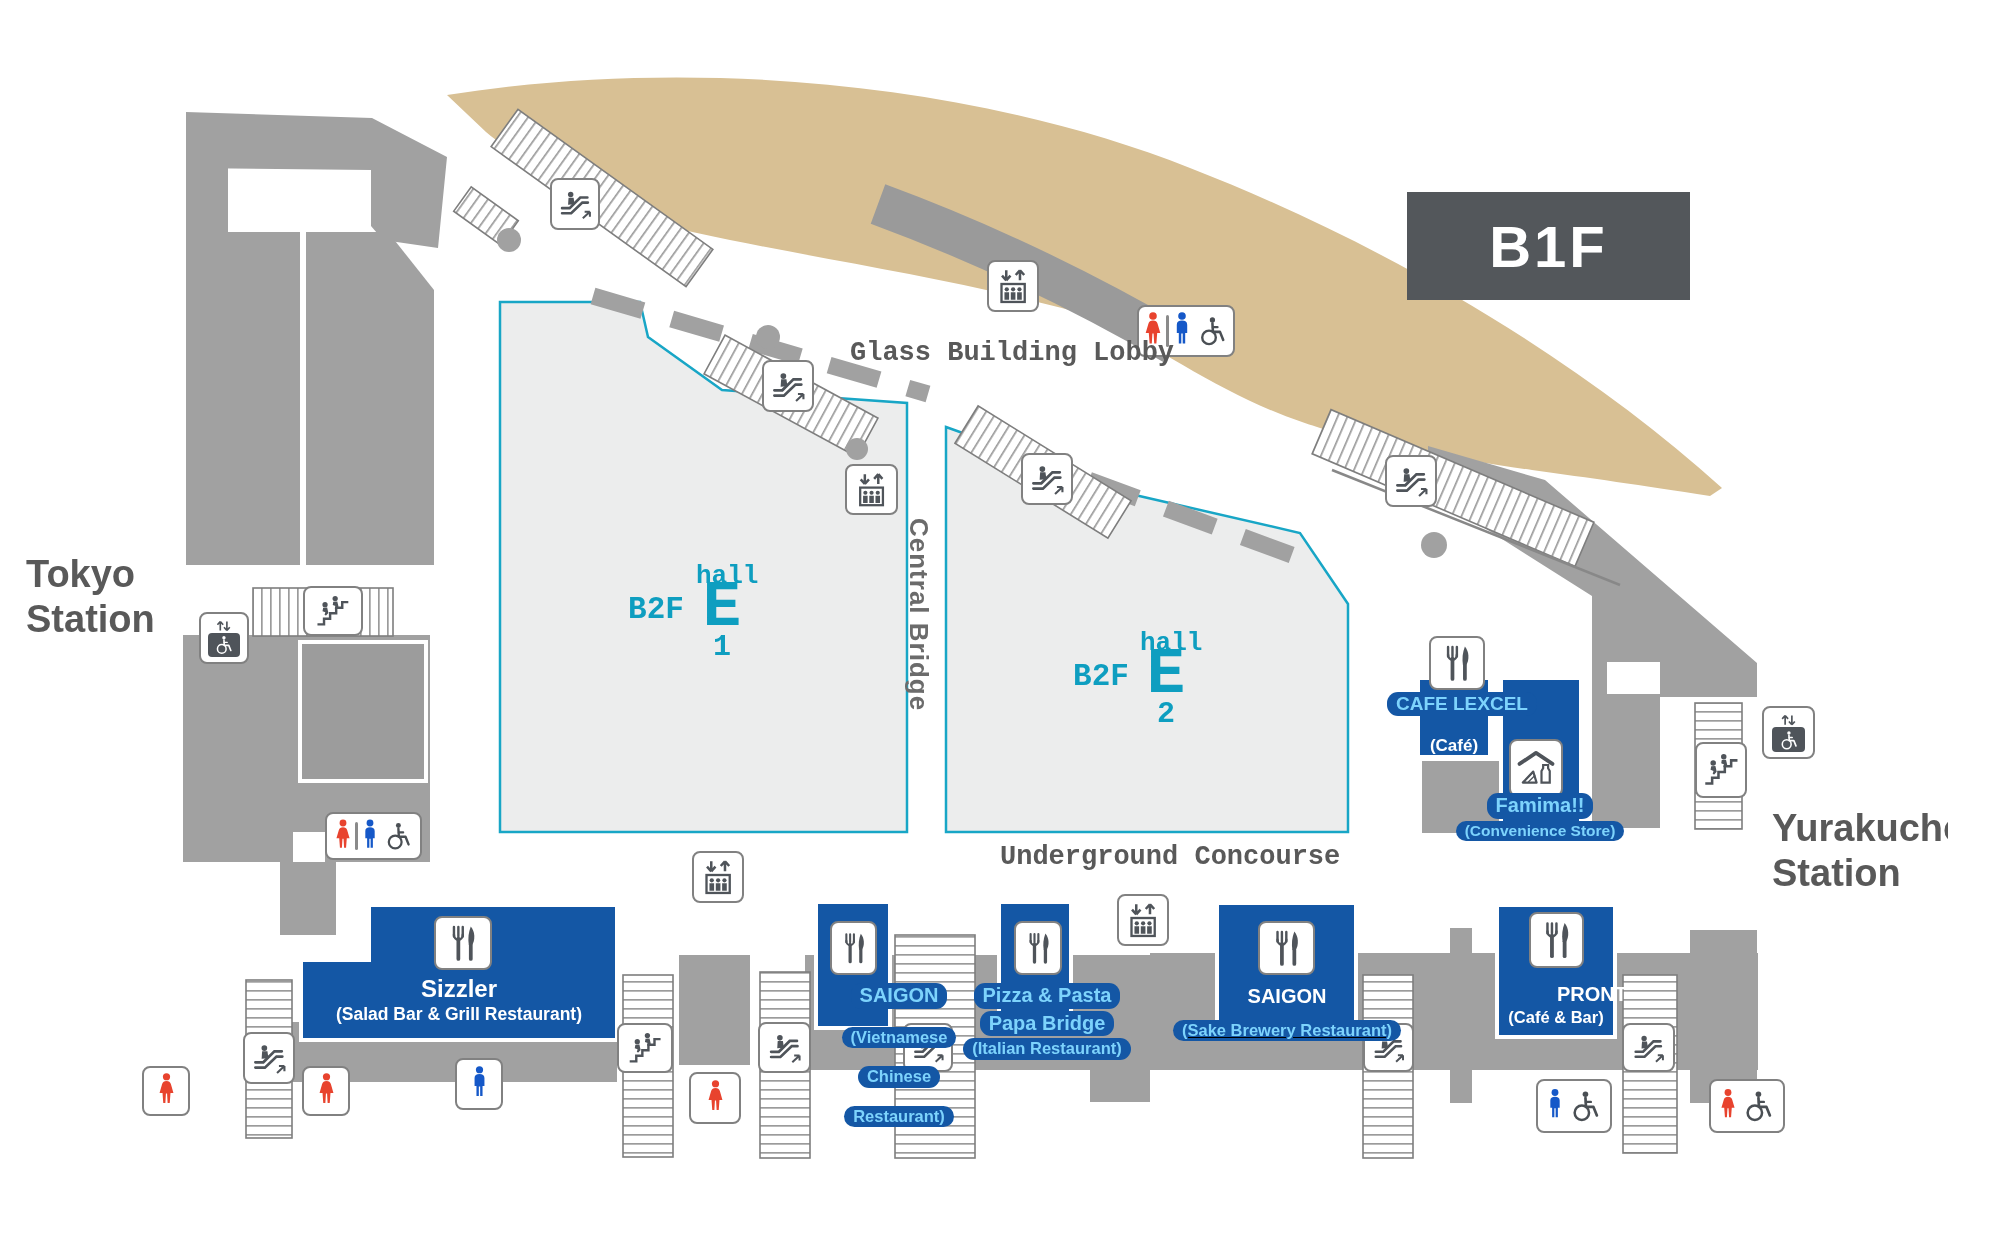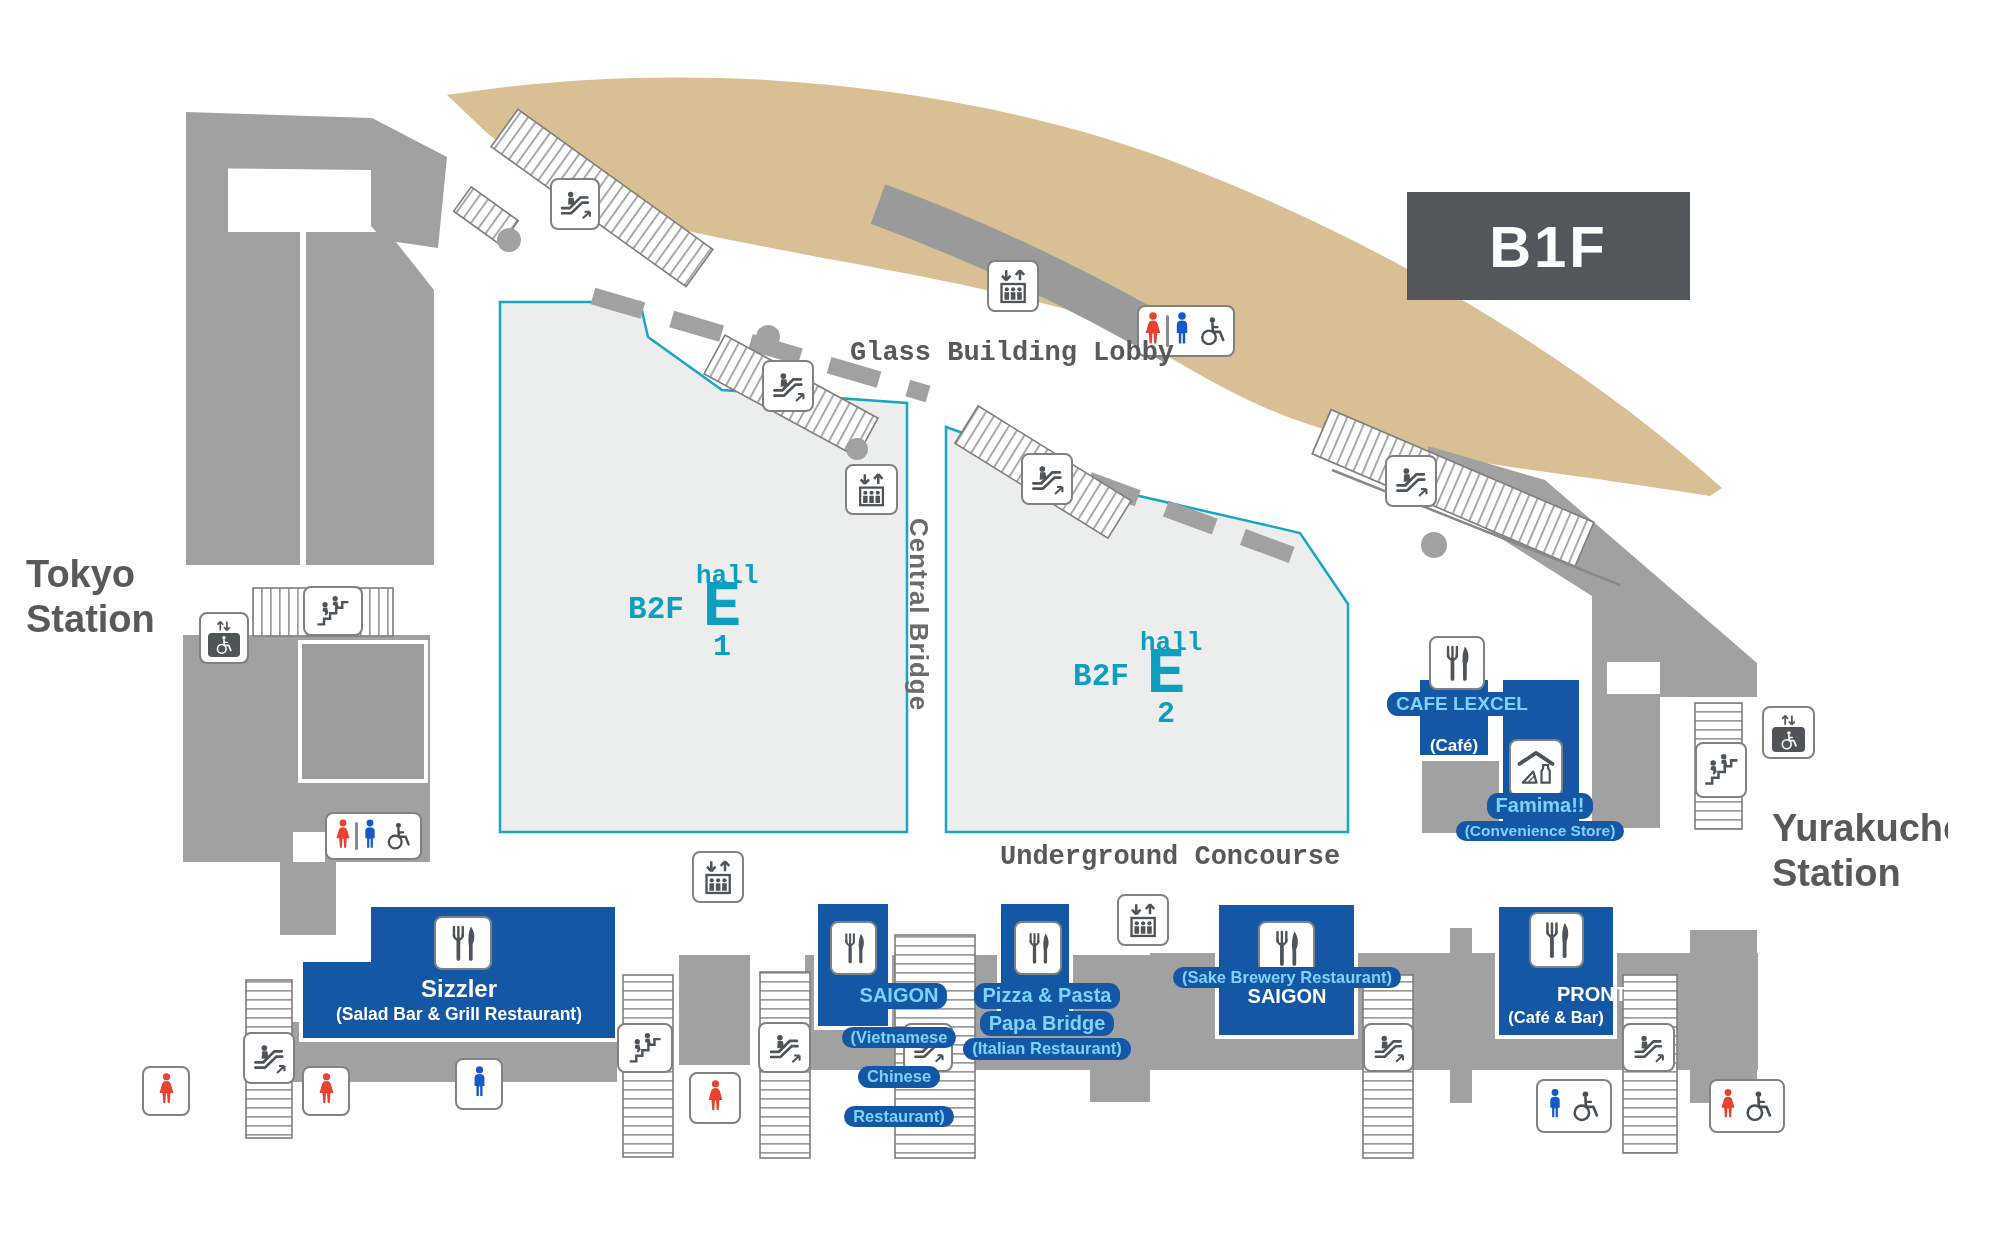--- a/index.html
+++ b/index.html
@@ -242,21 +242,21 @@
   <span class="pill" style="font-size:16.5px;">Restaurant)</span>
 </div>
 
 <div class="pillstack" style="left:952px;top:983px;width:190px;">
   <span class="pill" style="font-size:20px;">Pizza &amp; Pasta</span>
   <span class="pill" style="font-size:20px;">Papa Bridge</span>
   <span class="pill" style="font-size:16.5px;">(Italian Restaurant)</span>
 </div>
 
 <div class="boxlbl" style="left:1227px;top:985px;width:120px;font-size:20px;">SAIGON</div>
-<div class="pillstack" style="left:1172px;top:967px;width:230px;">
+<div class="pillstack" style="left:1172px;top:1020px;width:230px;text-decoration:underline;">
   <span class="pill" style="font-size:16.5px;">(Sake Brewery Restaurant)</span>
 </div>
 
 <div class="boxlbl" style="left:1496px;top:983px;width:120px;font-size:20px;padding-left:36px;">PRONT</div>
 <div class="boxlbl" style="left:1496px;top:1008px;width:120px;font-size:16.5px;">(Café &amp; Bar)</div>
 
 <div class="pillstack" style="left:1382px;top:692px;width:160px;">
   <span class="pill" style="font-size:19px;">CAFE LEXCEL</span>
 </div>
 <div class="boxlbl" style="left:1416px;top:720px;width:76px;font-size:17px;margin-top:16px;">(Café)</div>

